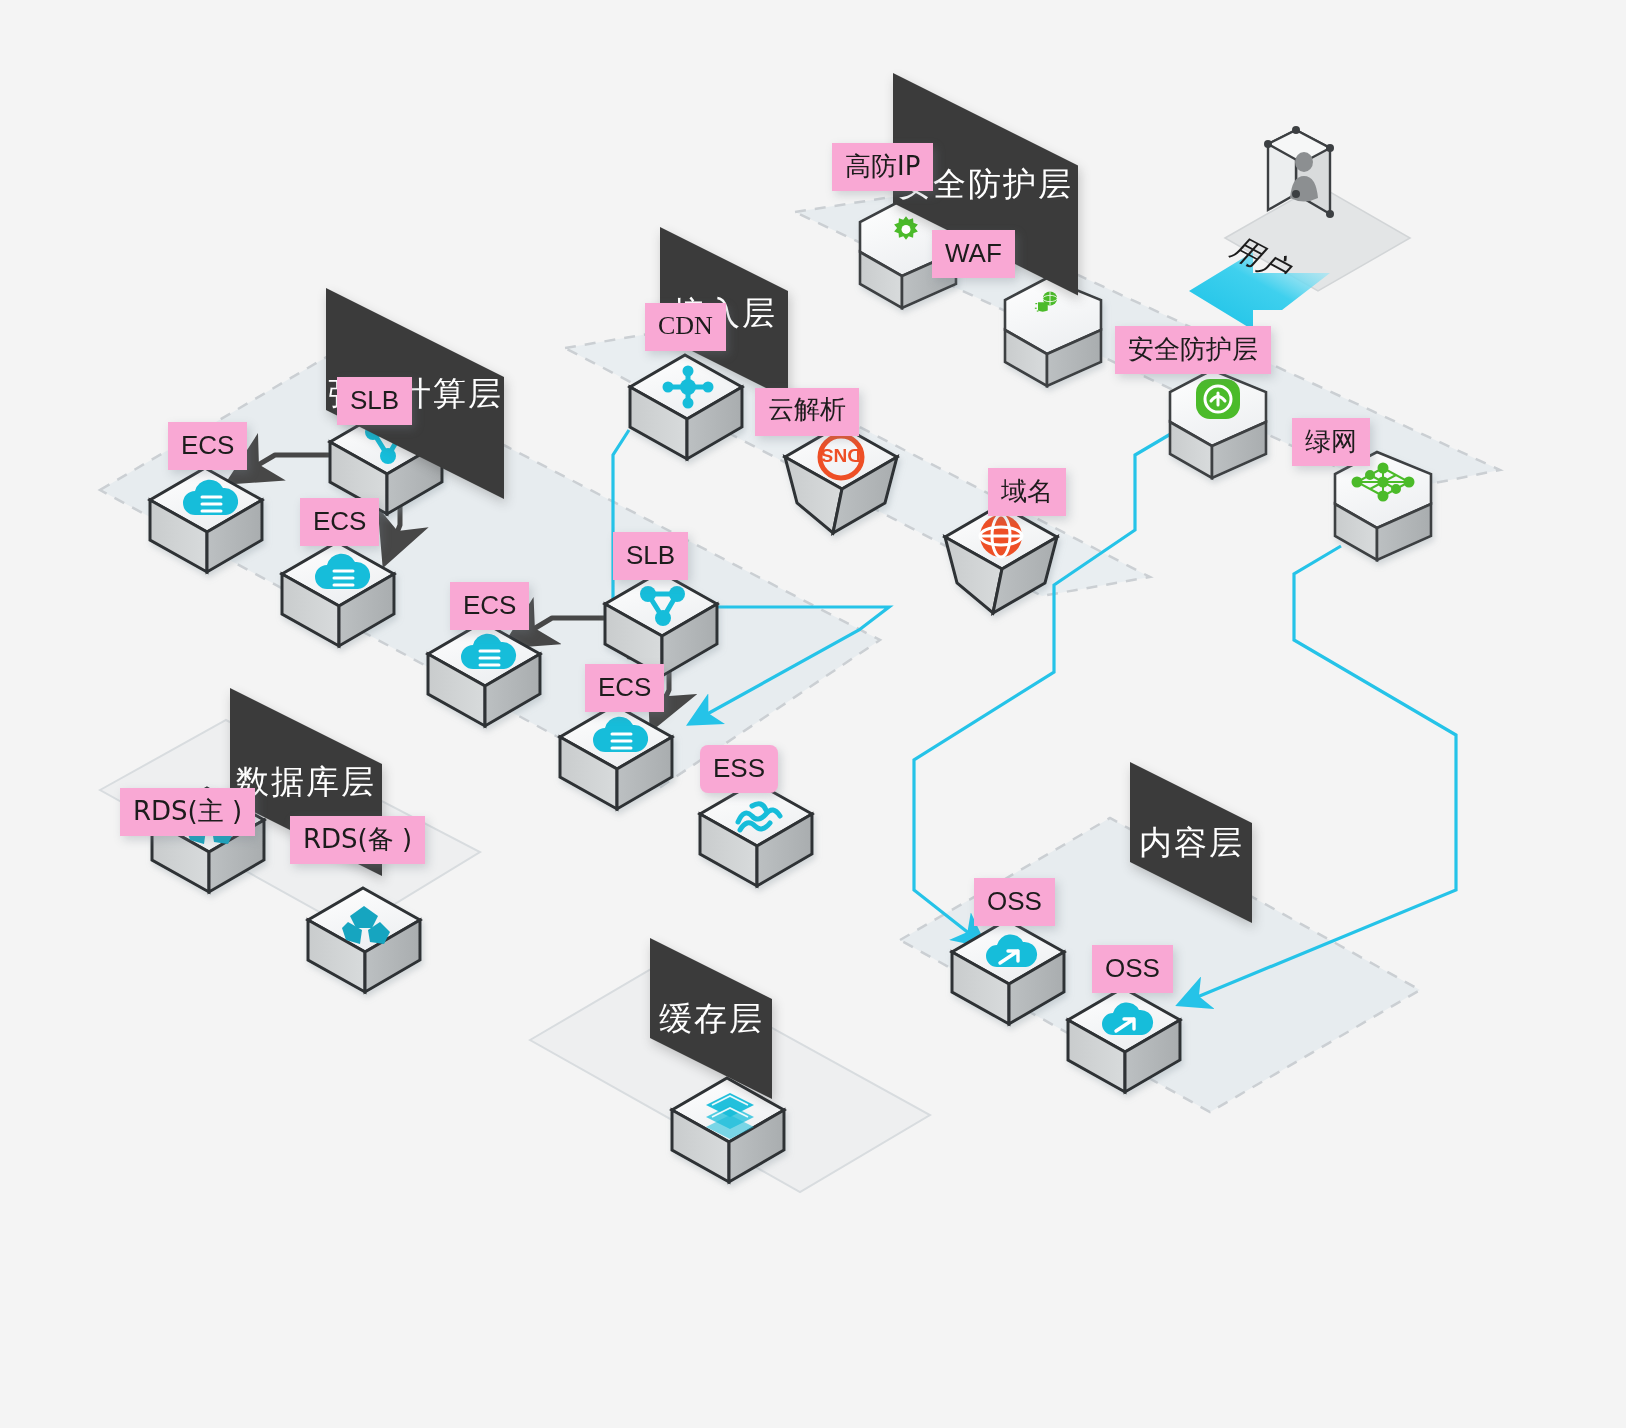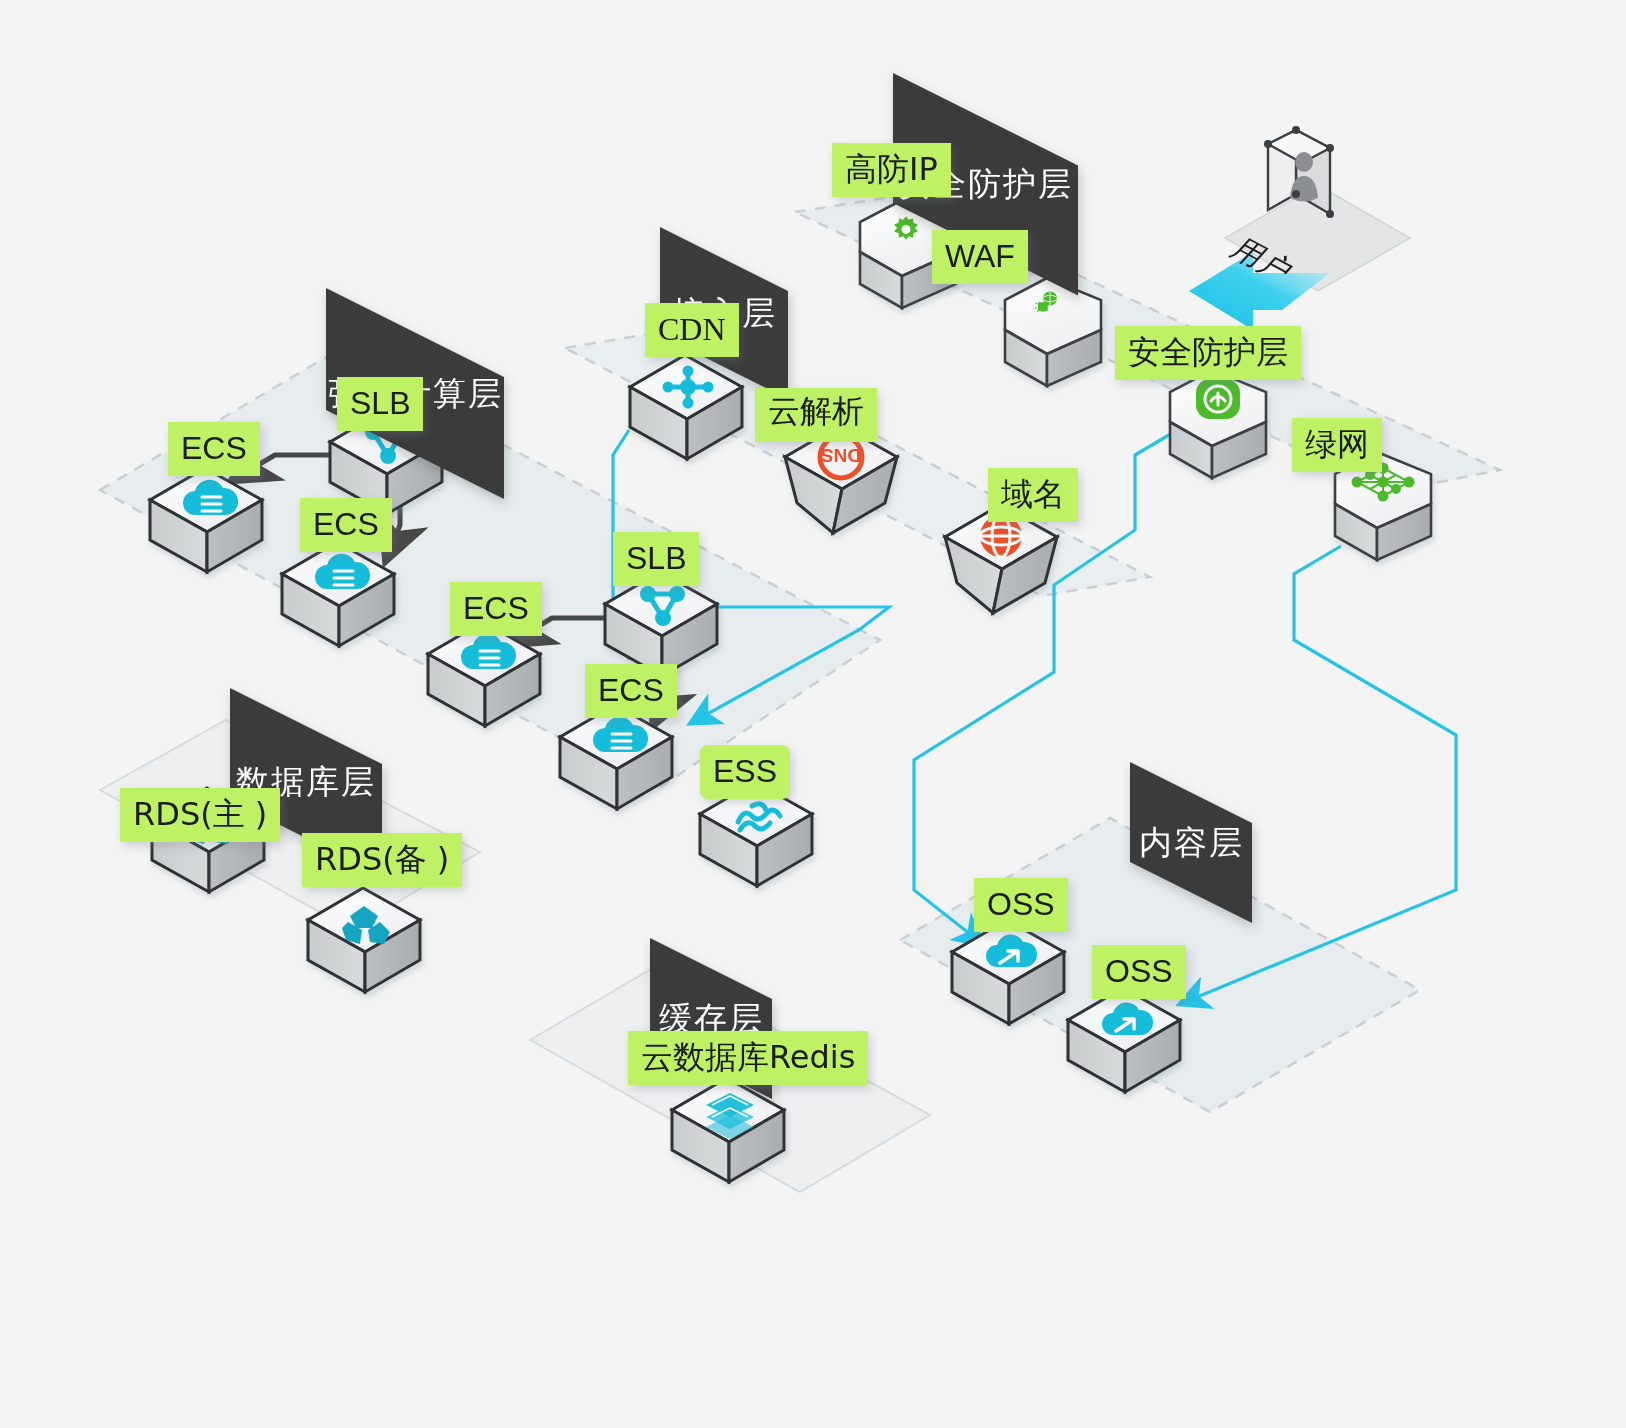--- a/index.html
+++ b/index.html
@@ -9,23 +9,23 @@
     background:#f4f4f4;
     font-family:"Liberation Sans","DejaVu Sans",sans-serif;
     overflow:hidden;
     position:relative;
   }
   #stage{position:absolute;inset:0;width:1626px;height:1428px;}
   svg.layer{position:absolute;left:0;top:0;width:1626px;height:1428px;overflow:visible;}
   
   .chip{
     position:absolute;
-    background:#bef264;
+    background:#f9a8d4;
     color:#1c1c1c;
-    font-size:32px;
+    font-size:26px;
     line-height:1;
     padding:10px 13px 12px 13px;
     white-space:nowrap;
     box-shadow:3px 4px 9px rgba(120,130,140,.30);
     z-index:40;
   }
   .chip.cn{font-family:"DejaVu Sans","Liberation Sans",sans-serif;}
   
   .banner{
     position:absolute;
@@ -443,22 +443,21 @@
 
   <div class="chip" style="left:337px;top:377px;">SLB</div>
   <div class="chip" style="left:168px;top:422px;">ECS</div>
   <div class="chip" style="left:300px;top:498px;">ECS</div>
   <div class="chip" style="left:613px;top:532px;">SLB</div>
   <div class="chip" style="left:450px;top:582px;">ECS</div>
   <div class="chip" style="left:585px;top:664px;">ECS</div>
   <div class="chip" style="left:700px;top:745px;border-radius:8px;">ESS</div>
 
   <div class="chip cn" style="left:120px;top:744px;margin-top:44px;">RDS(主 )</div>
-  <div class="chip cn" style="left:290px;top:833px;margin-left:12px;">RDS(备 )</div>
-
-  <div class="chip cn" style="left:628px;top:1031px;">云数据库Redis</div>
+  <div class="chip cn" style="left:290px;top:816px;">RDS(备 )</div>
+
 
   <div class="chip" style="left:974px;top:878px;">OSS</div>
   <div class="chip" style="left:1092px;top:945px;">OSS</div>
 
   <div class="arrowlabel cn" style="left:1232px;top:240px;">用户</div>
 
 </div>
 
 </body></html>

